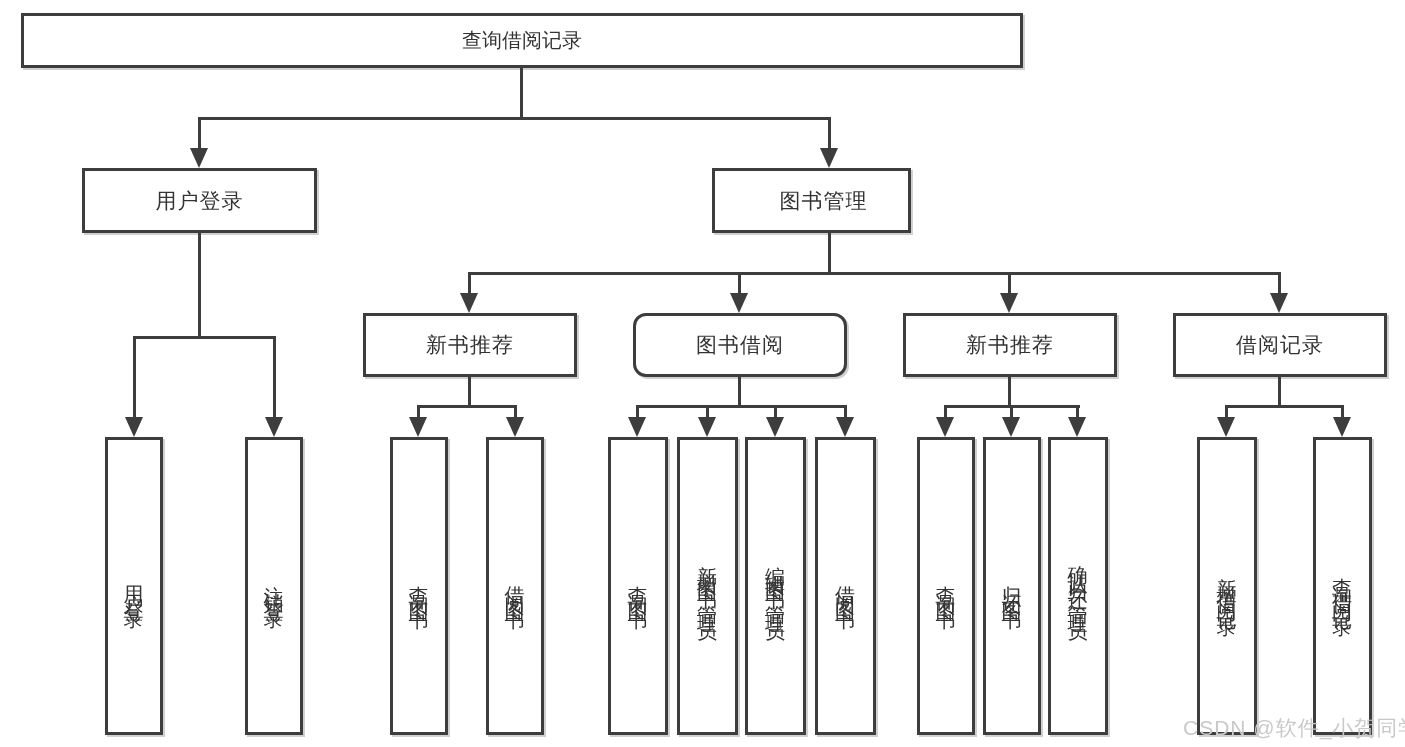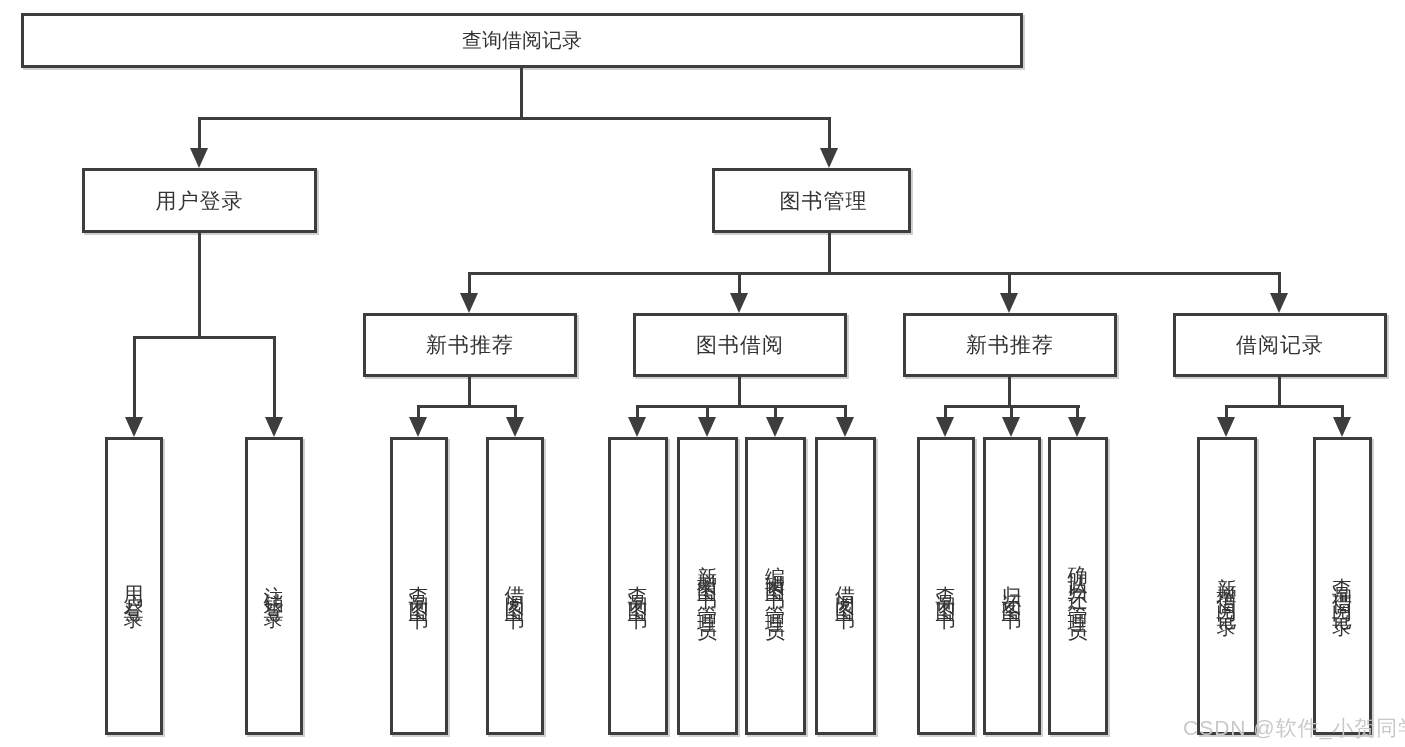--- a/index.html
+++ b/index.html
@@ -42,21 +42,21 @@
   <div class="box hbox" style="left:82px;top:168px;width:235px;height:65px;">
     <span>用户登录</span>
   </div>
   <div class="box hbox" style="left:712px;top:168px;width:199px;height:65px;padding-left:24px;">
     <span>图书管理</span>
   </div>
 
   <div class="box hbox" style="left:363px;top:313px;width:214px;height:64px;">
     <span>新书推荐</span>
   </div>
-  <div class="box hbox" style="left:633px;top:313px;width:214px;height:64px;">
+  <div class="box hbox" style="left:633px;top:313px;width:214px;height:64px;border-radius:13px;">
     <span>图书借阅</span>
   </div>
   <div class="box hbox" style="left:903px;top:313px;width:214px;height:64px;">
     <span>新书推荐</span>
   </div>
   <div class="box hbox" style="left:1173px;top:313px;width:214px;height:64px;">
     <span>借阅记录</span>
   </div>
 
   <div class="box vbox" style="left:105px;top:437px;width:58px;height:298px;">

